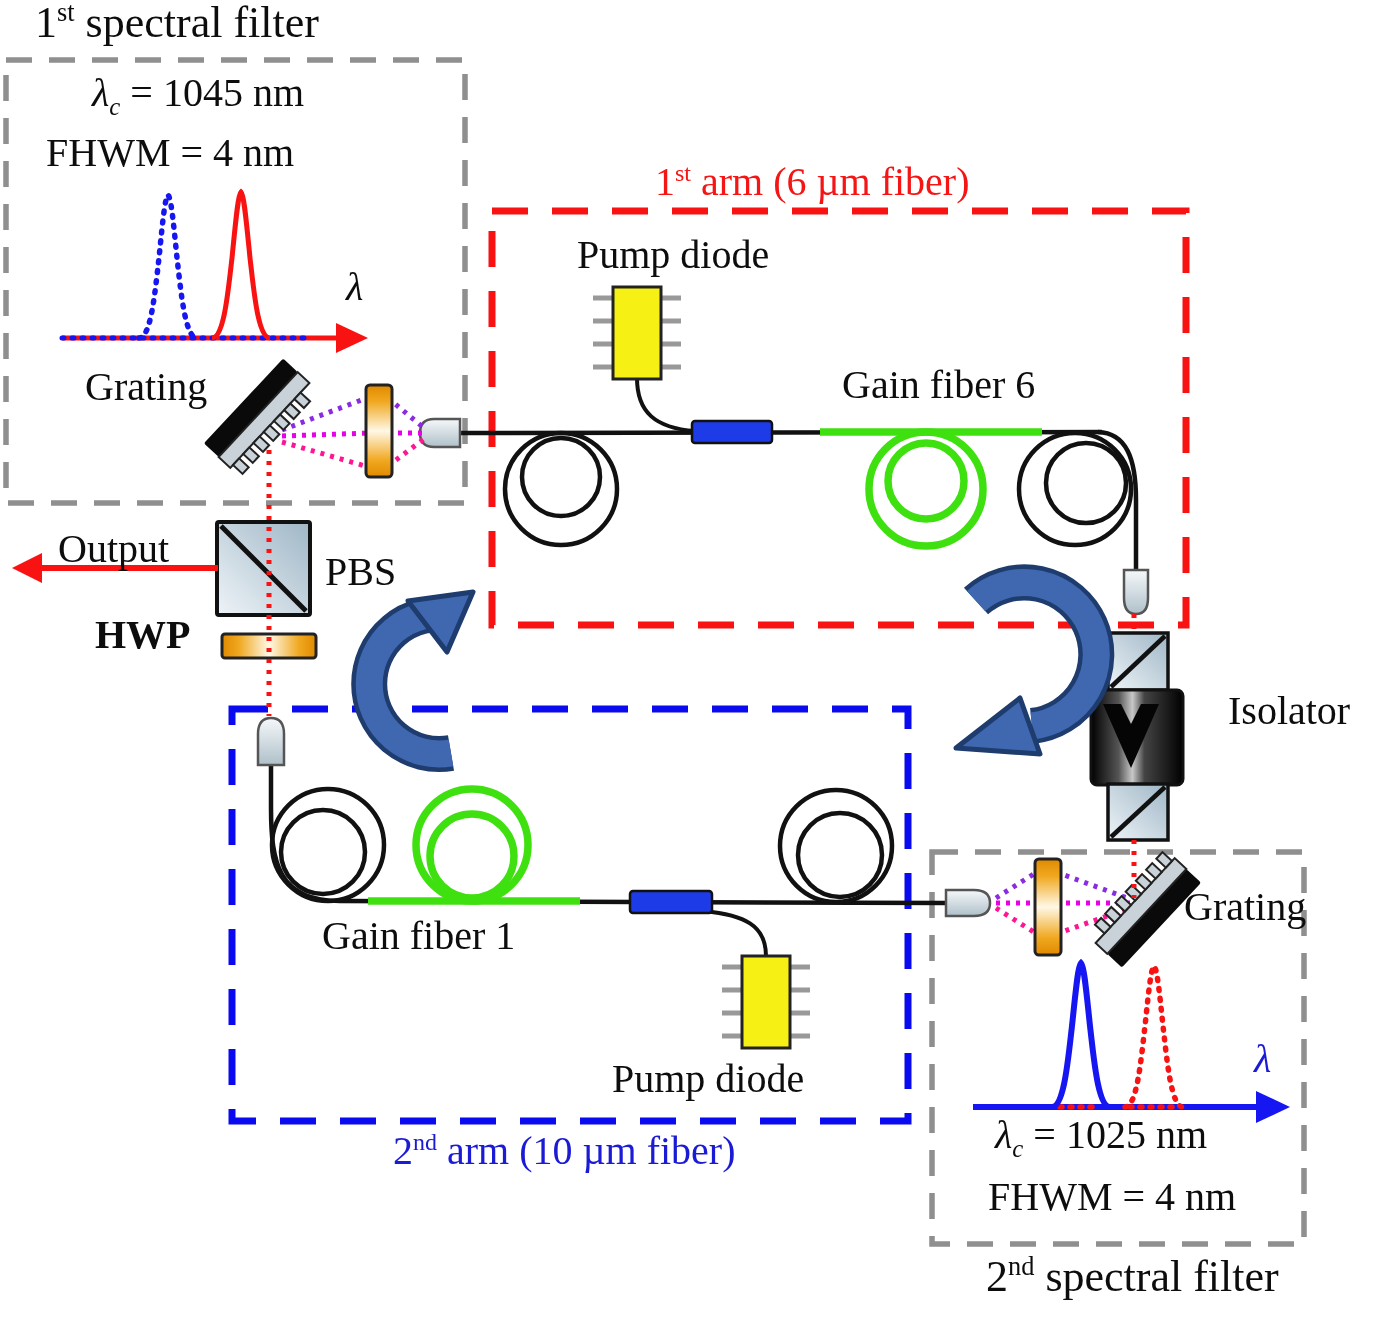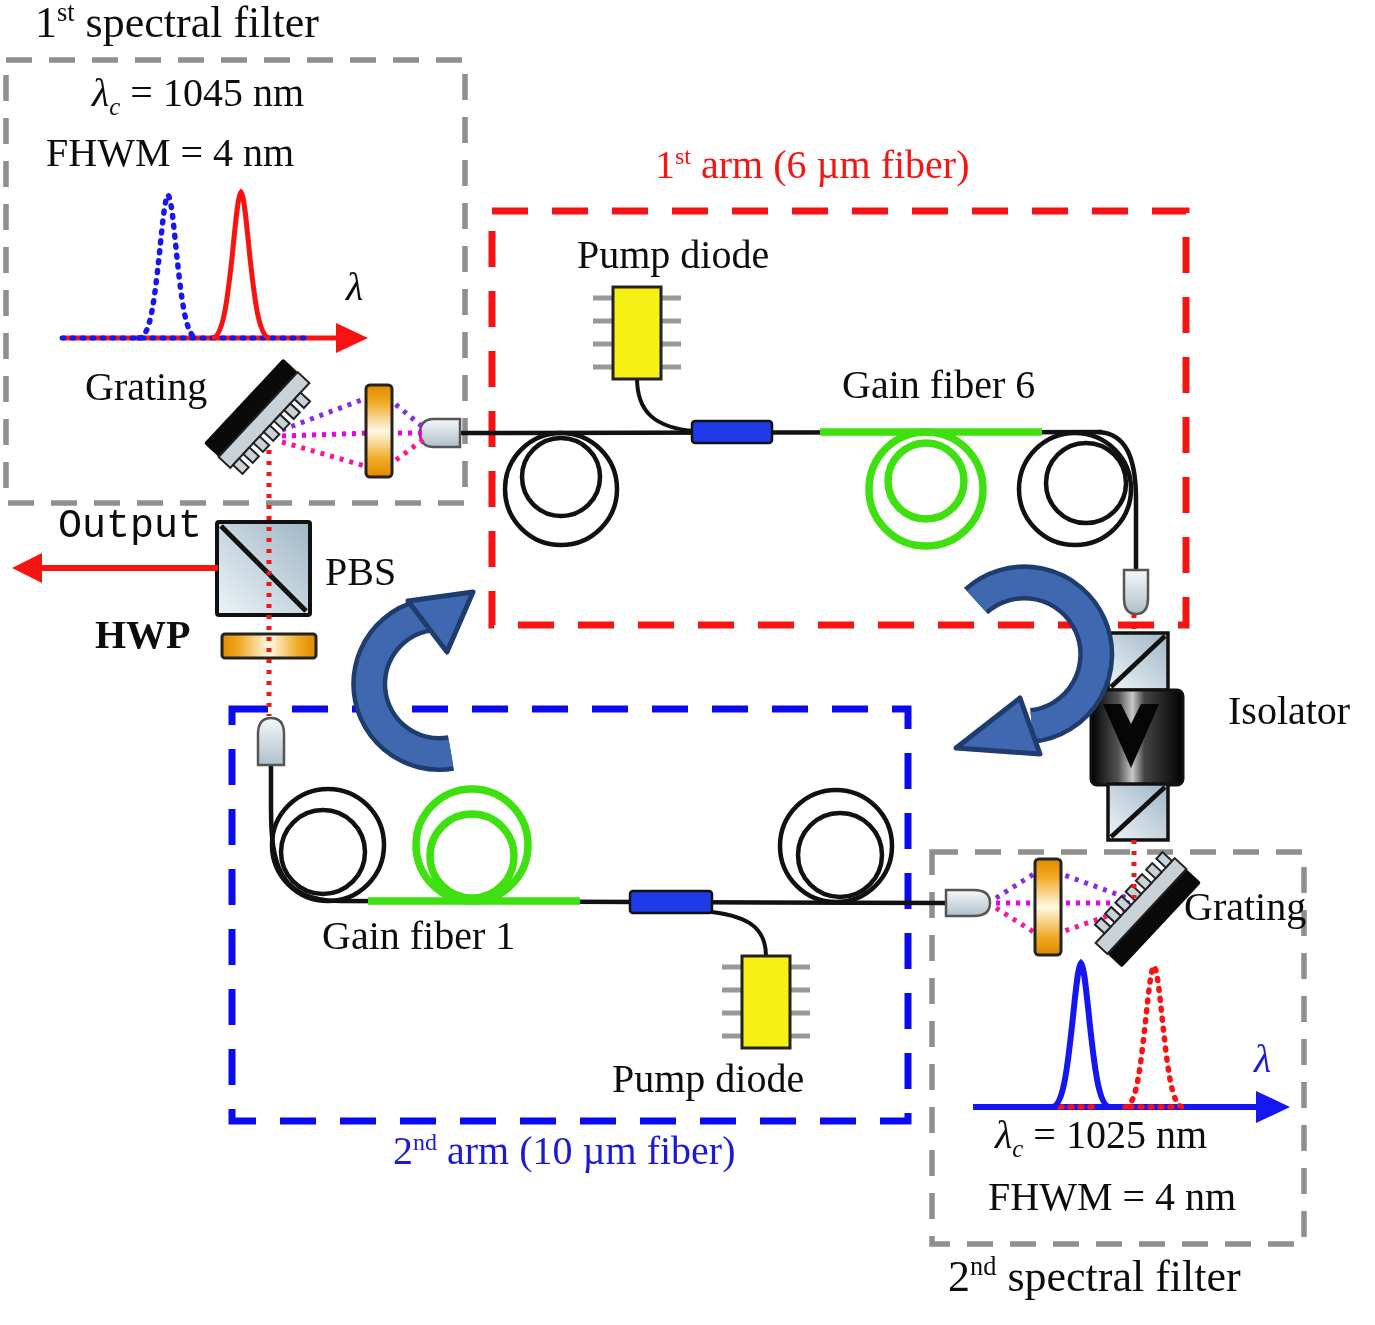--- a/index.html
+++ b/index.html
@@ -217,27 +217,27 @@
 <div class="lbl sm" style="left:35px;top:0px;"><span>1</span><sup>st</sup><span> spectral filter</span></div>
 
 <div class="lbl" style="left:92px;top:72px;"><span class="math">λ</span><sub>c</sub><span> = 1045 nm</span></div>
 
 <div class="lbl" style="left:46px;top:132px;">FHWM = 4 nm</div>
 
 <div class="lbl math" style="left:346px;top:266px;">λ</div>
 
 <div class="lbl" style="left:85px;top:366px;">Grating</div>
 
-<div class="lbl red" style="left:655px;top:144px;"><span>1</span><sup>st</sup><span> arm (6 µm fiber)</span></div>
+<div class="lbl red" style="left:655px;top:161px;"><span>1</span><sup>st</sup><span> arm (6 µm fiber)</span></div>
 
 <div class="lbl" style="left:577px;top:234px;">Pump diode</div>
 
 <div class="lbl" style="left:842px;top:364px;">Gain fiber 6</div>
 
-<div class="lbl" style="left:58px;top:506px;font-family:Liberation Mono, monospace;">Output</div>
+<div class="lbl" style="left:58px;top:528px;">Output</div>
 
 <div class="lbl" style="left:325px;top:551px;">PBS</div>
 
 <div class="lbl" style="left:95px;top:614px;font-weight:bold;">HWP</div>
 
 <div class="lbl" style="left:1228px;top:690px;text-align:center;">Isolator</div>
 
 <div class="lbl" style="left:322px;top:915px;">Gain fiber 1</div>
 
 <div class="lbl" style="left:612px;top:1058px;">Pump diode</div>
@@ -245,15 +245,15 @@
 <div class="lbl blue" style="left:345px;top:1130px;margin-left:48px;"><span>2</span><sup>nd</sup><span> arm (10 µm fiber)</span></div>
 
 <div class="lbl" style="left:1184px;top:886px;">Grating</div>
 
 <div class="lbl math blue" style="left:1254px;top:1038px;">λ</div>
 
 <div class="lbl" style="left:995px;top:1114px;"><span class="math">λ</span><sub>c</sub><span> = 1025 nm</span></div>
 
 <div class="lbl" style="left:988px;top:1176px;">FHWM = 4 nm</div>
 
-<div class="lbl sm" style="left:948px;top:1254px;"><span>2</span><sup>nd</sup><span> spectral filter</span></div>
+<div class="lbl sm" style="left:986px;top:1254px;"><span>2</span><sup>nd</sup><span> spectral filter</span></div>
 
 </div>
 
 </body></html>

